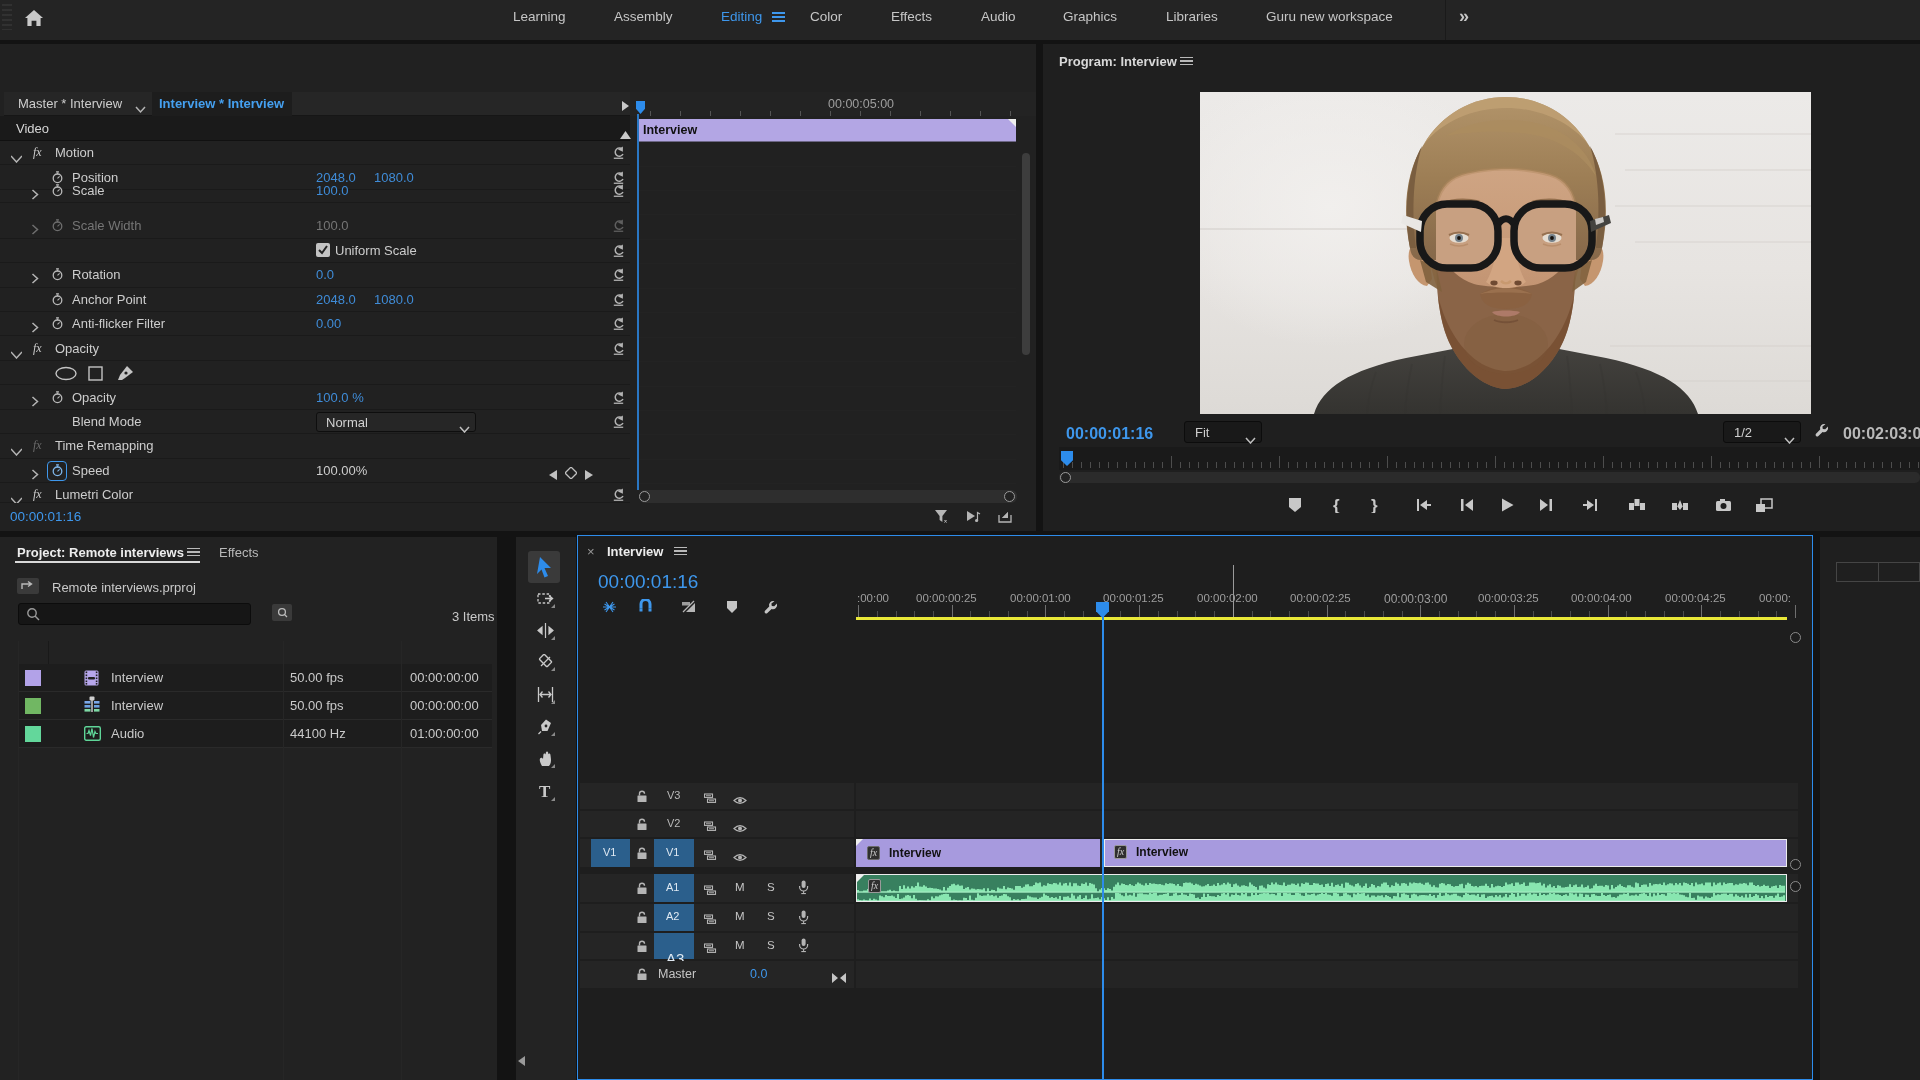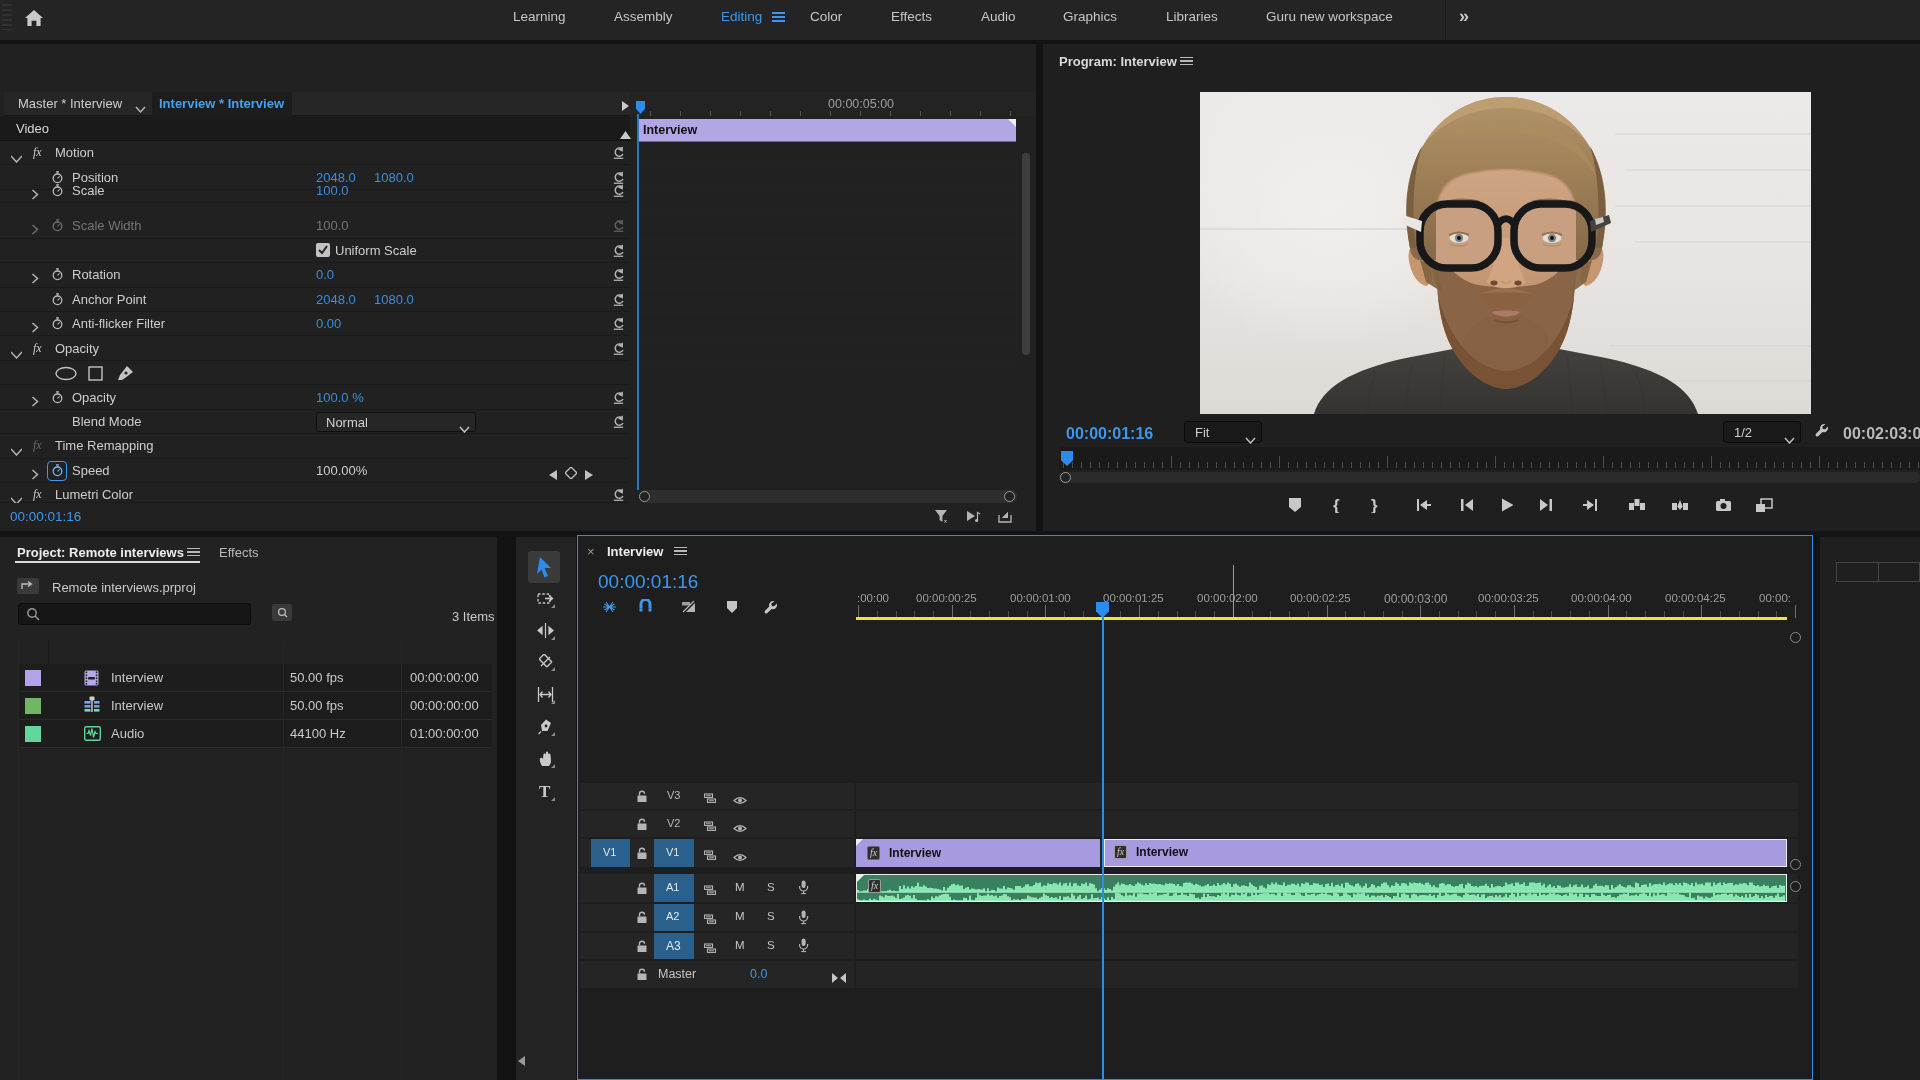--- a/index.html
+++ b/index.html
@@ -929,21 +929,21 @@
           <rect x="4.3" y="13" width="4.6" height="1.1" fill="#b5b5b5"></rect>
         </svg></div>
     </div>
     <div class="a" style="left:278px;top:368px;width:942px;height:27px;background:#242424"></div>
     <div class="a" style="left:2px;top:397px;width:274px;height:26px;background:#252525">
       <div class="a" style="left:56px;top:6px"><svg width="12" height="13" viewBox="0 0 12 13" style="">
           <rect x="1.5" y="5.5" width="9" height="6.5" fill="#b5b5b5" rx="0.5"></rect>
           <path d="M3.5 5.5 V3.8 A2.5 2.5 0 0 1 8.5 3.8" fill="none" stroke="#b5b5b5" stroke-width="1.4"></path>
         </svg></div>
       <div class="a" style="left:74px;top:0;width:40px;height:26px;background:#2b5f8c"></div>
-      <div class="a" style="left:86px;top:6px;font-size:12px;color:#dfe9f2">A3</div>
+      <div class="a" style="left:86px;top:17px;font-size:15px;color:#dfe9f2">A3</div>
       <div class="a" style="left:124px;top:7px"><svg width="13" height="11" viewBox="0 0 13 11" style="">
           <rect x="0.5" y="1" width="8" height="3.4" fill="none" stroke="#b5b5b5" stroke-width="1.1"></rect>
           <rect x="3.5" y="6" width="8" height="3.4" fill="none" stroke="#b5b5b5" stroke-width="1.1"></rect>
           <rect x="5" y="7.3" width="5" height="0.9" fill="#b5b5b5"></rect>
           <rect x="2" y="2.3" width="5" height="0.9" fill="#b5b5b5"></rect>
         </svg></div>
       <div class="a" style="left:155px;top:6px;font-size:11.5px;color:#c5c5c5">M</div>
       <div class="a" style="left:187px;top:6px;font-size:11.5px;color:#c5c5c5">S</div>
       <div class="a" style="left:217px;top:5px"><svg width="13" height="15" viewBox="0 0 13 15" style="">
           <rect x="4.6" y="0.5" width="4" height="7.5" rx="2" fill="#b5b5b5"></rect>

